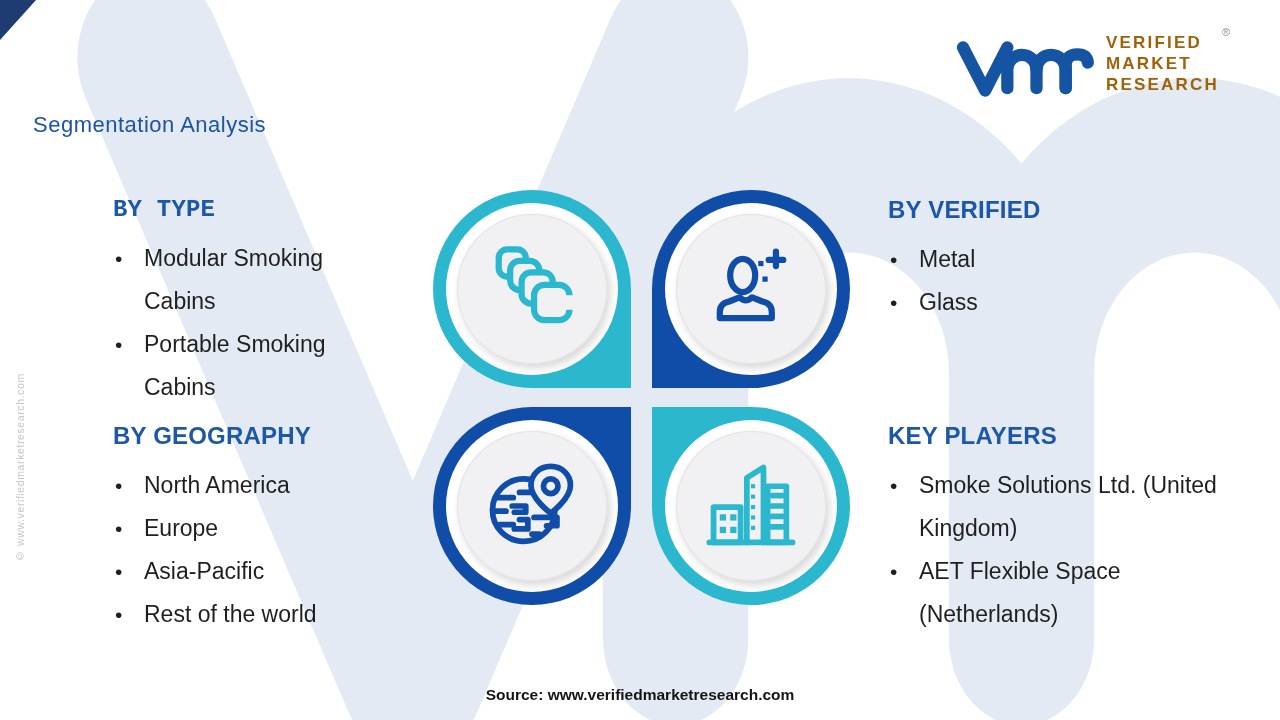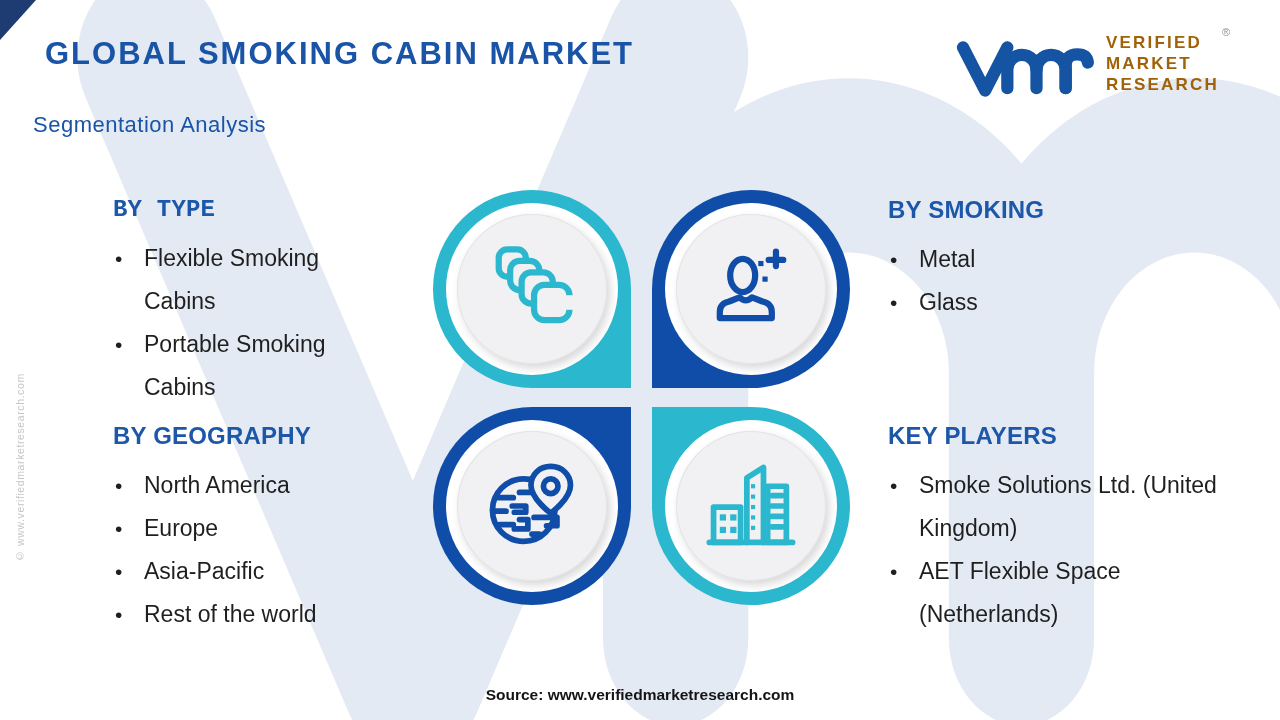--- a/index.html
+++ b/index.html
@@ -65,21 +65,20 @@
     <g fill="none" stroke="currentColor" stroke-width="21" stroke-linecap="round" stroke-linejoin="round">
       <path d="M12,18 L50,92 L88,18"></path>
       <path d="M88,88 V56 A25,25 0 0 1 138,56 V88"></path>
       <path d="M138,56 A25,25 0 0 1 188,56 V88"></path>
       <path d="M188,88 V50 Q188,30 208,30 Q224,30 226,44"></path>
     </g>
   </svg>
 
   <div class="corner" style="background: rgb(30, 60, 114);"></div>
 
-  <div class="title" style="color: rgb(26, 84, 166);">GLOBAL SMOKING CABIN MARKET</div>
   <div class="subtitle" style="color: rgb(26, 84, 166);">Segmentation Analysis</div>
 
   <div class="logo">
     <svg class="monogram" viewBox="0 0 240 100" style="color: rgb(21, 83, 163);">
       <g fill="none" stroke="currentColor" stroke-width="21" stroke-linecap="round" stroke-linejoin="round">
         <path d="M12,18 L50,92 L88,18"></path>
         <path d="M88,88 V56 A25,25 0 0 1 138,56 V88"></path>
         <path d="M138,56 A25,25 0 0 1 188,56 V88"></path>
         <path d="M188,88 V50 Q188,30 208,30 Q224,30 226,44"></path>
       </g>
@@ -90,27 +89,27 @@
       <div>RESEARCH</div>
     </div>
     <span class="reg">®</span>
   </div>
 
   <div class="side-mark">© www.verifiedmarketresearch.com</div>
 
   <div class="section" id="sec-type">
     <h2 style="color: rgb(29, 87, 169); font-family: Liberation Mono, monospace;">BY TYPE</h2>
     <ul class="items">
-        <li>Flexible Smoking Cabins</li>
+        <li>Modular Smoking Cabins</li>
         <li>Portable Smoking Cabins</li>
       </ul>
   </div>
 
   <div class="section" id="sec-material">
-    <h2 style="color: rgb(29, 87, 169);">BY SMOKING</h2>
+    <h2 style="color: rgb(29, 87, 169);">BY VERIFIED</h2>
     <ul class="items">
         <li>Metal</li>
         <li>Glass</li>
       </ul>
   </div>
 
   <div class="section" id="sec-players">
     <h2 style="color: rgb(29, 87, 169);">KEY PLAYERS</h2>
     <ul class="items">
         <li>Smoke Solutions Ltd. (United Kingdom)</li>

